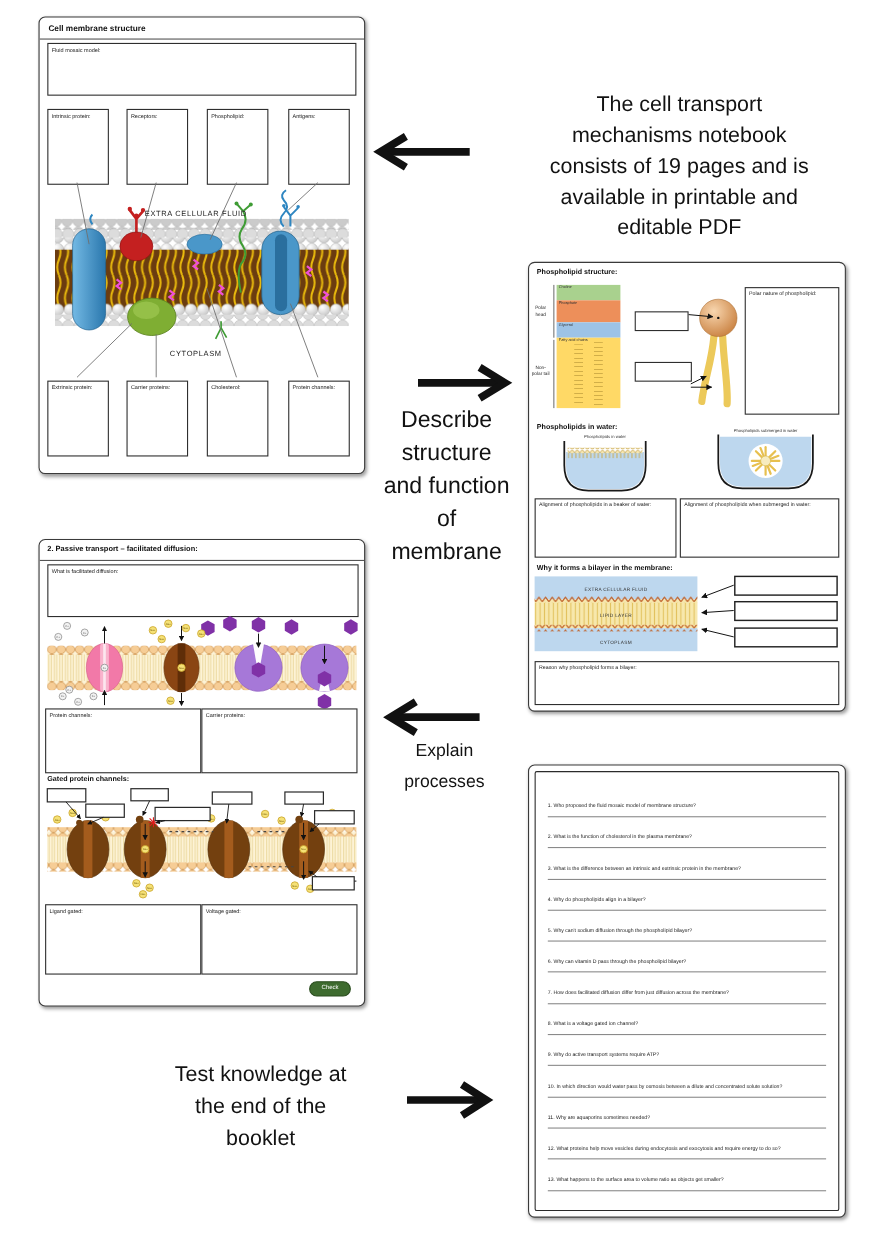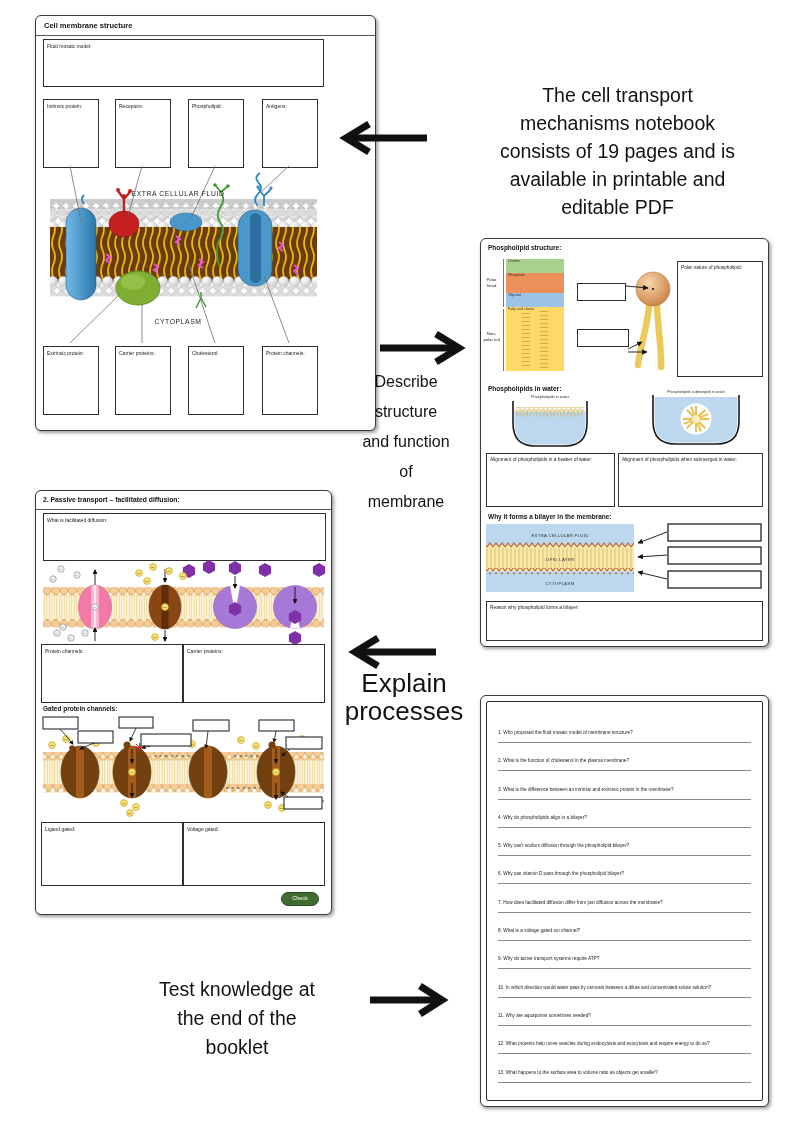--- a/index.html
+++ b/index.html
@@ -10,22 +10,22 @@
   .page {
     position:absolute; background:#fff; border:1.6px solid #3a3a3a; border-radius:6px;
     box-shadow:1.5px 2px 3.5px rgba(0,0,0,.38); overflow:hidden;
   }
   .abs { position:absolute; }
   .box { position:absolute; border:1.2px solid #2e2e2e; background:#fff; }
   .box .lbl { font-size:5px; color:#222; padding:2.5px 3px; line-height:1.25; }
   .sect-title { position:absolute; font-weight:bold; color:#111; }
   .note { position:absolute; white-space:pre-line; text-align:center; color:#121212; }
   .note-intro { font-size:19.5px; line-height:28px; }
-  .note-describe { font-size:16px; line-height:30px; }
-  .note-explain { font-size:26px; line-height:28px; }
+  .note-describe { font-size:21px; line-height:30px; }
+  .note-explain { font-size:16px; line-height:28px; }
   .note-test { font-size:19.5px; line-height:29px; }
   .rule { position:absolute; border-top:1px solid #555; left:0; right:0; }
   .chem-band { position:absolute; left:0; right:0; }
   .chem-band span { font-size:3.5px; color:#333; padding-left:2px; display:block; }
   .tiny-side { position:absolute; font-size:4.3px; color:#222; text-align:center; white-space:pre-line; line-height:1.3; }
   .check-btn {
     position:absolute; background:#3e6b2f; border:1px solid #2b4d1f; border-radius:7px;
     color:#fff; font-size:5.5px; text-align:center; line-height:11px; width:36px; height:12px;
   }
   .q { position:relative; height:28.3px; }
@@ -34,21 +34,21 @@
   .p4-frame { position:absolute; left:5px; top:5px; right:5px; bottom:5px; border:1.5px solid #2b2b2b; border-radius:2px; }
   .p4-title { position:absolute; top:4px; left:0; right:0; text-align:center; font-size:13px; color:#111; }
   svg { position:absolute; overflow:visible; }
   svg text { font-family:"Liberation Sans", sans-serif; }
 </style>
 </head>
 <body>
 
 <div class="canvas">
 
-  <div class="page" style="left:35px; top:15px; width:295px; height:414px;padding-left:44px;">
+  <div class="page" style="left:35px; top:15px; width:295px; height:414px;">
     <div class="sect-title" style="left:8px; top:5px; font-size:7.5px;">Cell membrane structure</div>
     <div class="rule" style="top:19px;"></div>
 
     <div class="box" style="left:7px; top:23px; width:279px; height:46px;">
       <div class="lbl">Fluid mosaic model:</div>
     </div>
 
     <div class="box" style="left:7px; top:83px; width:54px; height:67px;">
       <div class="lbl">Intrinsic protein:</div>
     </div>
@@ -531,21 +531,21 @@
     <div class="box" style="left:5px; top:331px; width:140px; height:62px; border-width:1.4px;">
       <div class="lbl">Ligand gated:</div>
     </div>
     <div class="box" style="left:147px; top:331px; width:140px; height:62px; border-width:1.4px;">
       <div class="lbl">Voltage gated:</div>
     </div>
 
     <div class="check-btn" style="left:245px; top:401px;">Check</div>
   </div>
 
-  <div class="note note-test" style="left:137px; top:963px; width:200px;margin-top:12px;">Test knowledge at
+  <div class="note note-test" style="left:137px; top:963px; width:200px;">Test knowledge at
 the end of the
 booklet</div>
   <svg style="left:366px; top:981px;" width="96" height="38" viewBox="0 0 96 38">
     <line x1="4" y1="19" x2="72" y2="19" stroke="#111" stroke-width="7"></line>
     <path d="M54 5 L76 19 L54 33" stroke="#111" stroke-width="7" fill="none"></path>
   </svg>
 
   <div class="page" style="left:480px; top:695px; width:287px; height:410px; border-width:1.8px;">
     <div class="p4-frame">
       <div class="abs" style="left:9px; right:9px; top:26px;">

